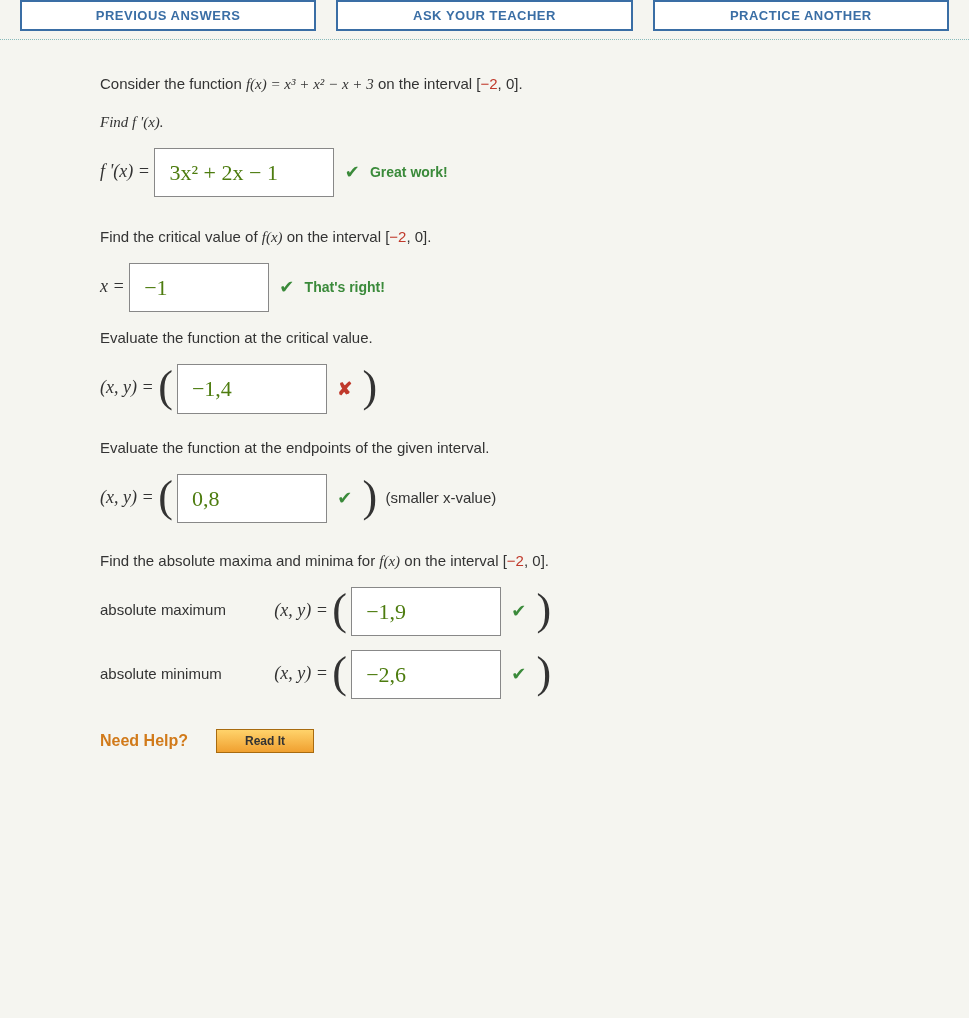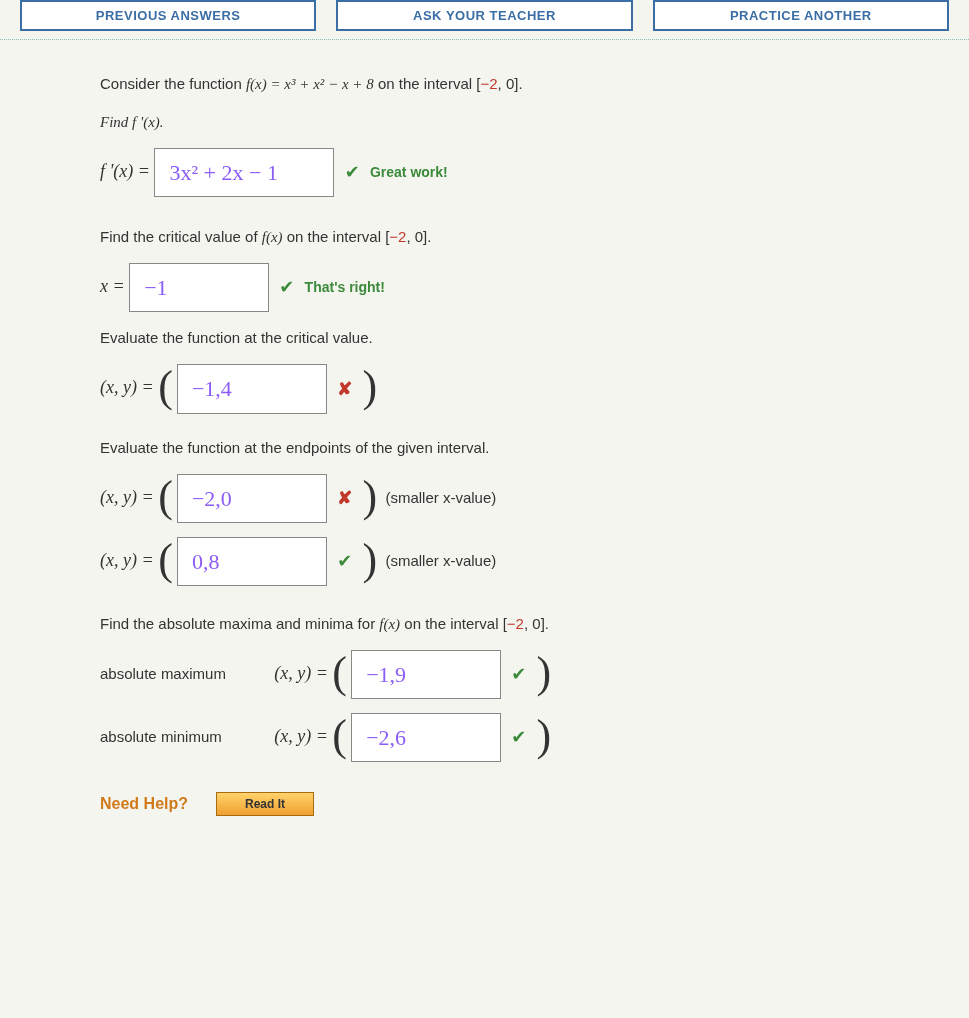--- a/index.html
+++ b/index.html
@@ -44,21 +44,21 @@
   .answer-box {
     display: inline-block;
     border: 1px solid #888;
     background: #fff;
     padding: 6px 14px;
     font-family: "Times New Roman", serif;
     font-size: 22px;
     min-width: 120px;
     text-align: left;
     vertical-align: middle;
-    color: #8b5cf6;
+    color: #4d7c0f;
   }
   .answer-box.wide { min-width: 150px; }
   .answer-box.narrow { min-width: 110px; }
   .paren {
     font-family: "Times New Roman", serif;
     font-size: 44px;
     vertical-align: middle;
     font-weight: 300;
     display: inline-block;
     line-height: 0.8;
@@ -119,21 +119,21 @@
 <div class="top-buttons">
   <div class="top-btn">PREVIOUS ANSWERS</div>
   <div class="top-btn">ASK YOUR TEACHER</div>
   <div class="top-btn">PRACTICE ANOTHER</div>
 </div>
 
 <div class="content">
 
   <div class="line">
     <span>Consider the function </span>
-    <span class="math">f(x) = x³ + x² − x + 8</span>
+    <span class="math">f(x) = x³ + x² − x + 3</span>
     <span> on the interval [</span><span class="interval-neg">−2</span><span>, 0].</span>
   </div>
 
   <div class="line">
     <span class="math">Find f '(x).</span>
   </div>
   <div class="line">
     <span class="eq-label">f '(x) = </span>
     <span class="answer-box wide">3x² + 2x − 1</span>
     <span class="check">✔</span>
@@ -153,28 +153,20 @@
   <div class="line" style="">Evaluate the function at the critical value.</div>
   <div class="line">
     <span class="eq-label">(x, y) = </span>
     <span class="paren">(</span>
     <span class="answer-box">−1,4</span>
     <span class="cross">✘</span>
     <span class="paren">)</span>
   </div>
 
   <div class="line" style="margin-top:22px">Evaluate the function at the endpoints of the given interval.</div>
-  <div class="line">
-    <span class="eq-label">(x, y)  = </span>
-    <span class="paren">(</span>
-    <span class="answer-box">−2,0</span>
-    <span class="cross">✘</span>
-    <span class="paren">)</span>
-    &nbsp;<span class="hint">(smaller x-value)</span>
-  </div>
   <div class="line">
     <span class="eq-label">(x, y)  = </span>
     <span class="paren">(</span>
     <span class="answer-box">0,8</span>
     <span class="check">✔</span>
     <span class="paren">)</span>
     &nbsp;<span class="hint">(smaller x-value)</span>
   </div>
 
   <div class="line" style="margin-top:26px">

